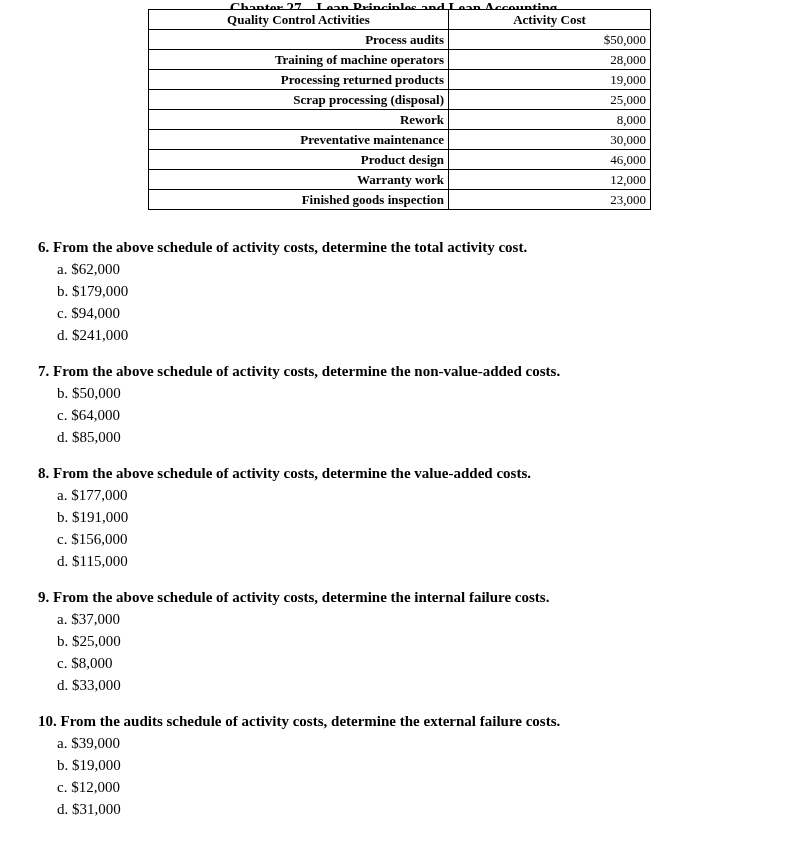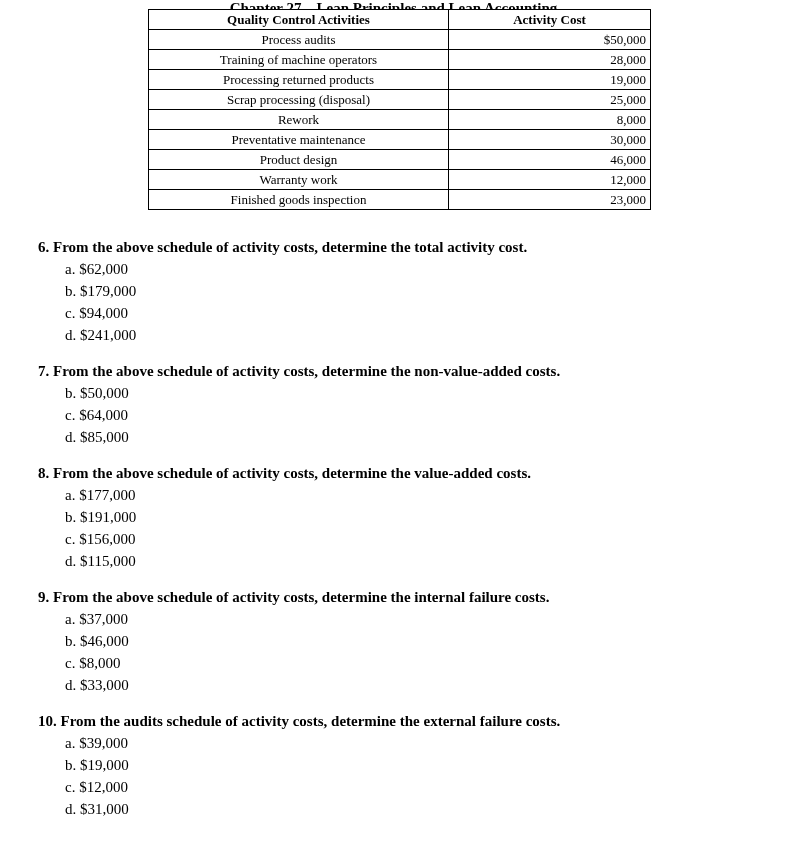--- a/index.html
+++ b/index.html
@@ -40,29 +40,29 @@
   table.costs th, table.costs td {
     border: 1px solid #000;
     padding: 0 4px;
     height: 19px;
     line-height: 19px;
     font-size: 13px;
     overflow: hidden;
     white-space: nowrap;
   }
   table.costs th { font-weight: bold; text-align: center; }
-  td.activity { text-align: center; }
+  td.activity { text-align: right; font-weight: bold; }
   td.cost { text-align: right; }
   col.c-activity { width: 300px; }
   col.c-cost { width: 202px; }
 
   .questions { margin: 26px 0 0 38px; }
   .question { margin-bottom: 14px; }
   .q-line { line-height: 22px; font-weight: bold; }
-  .option { line-height: 22px; margin-left: 27px; }
+  .option { line-height: 22px; margin-left: 19px; }
 </style>
 </head>
 <body>
 
 <div class="page">
 
   <div class="clipped-header">
     <span>Chapter 27 – Lean Principles and Lean Accounting</span>
   </div>
 
@@ -135,21 +135,21 @@
       <div class="question">
         <div class="q-line"><span>8.</span> <span>From the above schedule of activity costs, determine the value-added costs.</span></div>
         <div class="option"><span>a.</span> <span>$177,000</span></div>
         <div class="option"><span>b.</span> <span>$191,000</span></div>
         <div class="option"><span>c.</span> <span>$156,000</span></div>
         <div class="option"><span>d.</span> <span>$115,000</span></div>
       </div>
       <div class="question">
         <div class="q-line"><span>9.</span> <span>From the above schedule of activity costs, determine the internal failure costs.</span></div>
         <div class="option"><span>a.</span> <span>$37,000</span></div>
-        <div class="option"><span>b.</span> <span>$46,000</span></div>
+        <div class="option"><span>b.</span> <span>$25,000</span></div>
         <div class="option"><span>c.</span> <span>$8,000</span></div>
         <div class="option"><span>d.</span> <span>$33,000</span></div>
       </div>
       <div class="question">
         <div class="q-line"><span>10.</span> <span>From the audits schedule of activity costs, determine the external failure costs.</span></div>
         <div class="option"><span>a.</span> <span>$39,000</span></div>
         <div class="option"><span>b.</span> <span>$19,000</span></div>
         <div class="option"><span>c.</span> <span>$12,000</span></div>
         <div class="option"><span>d.</span> <span>$31,000</span></div>
       </div>

